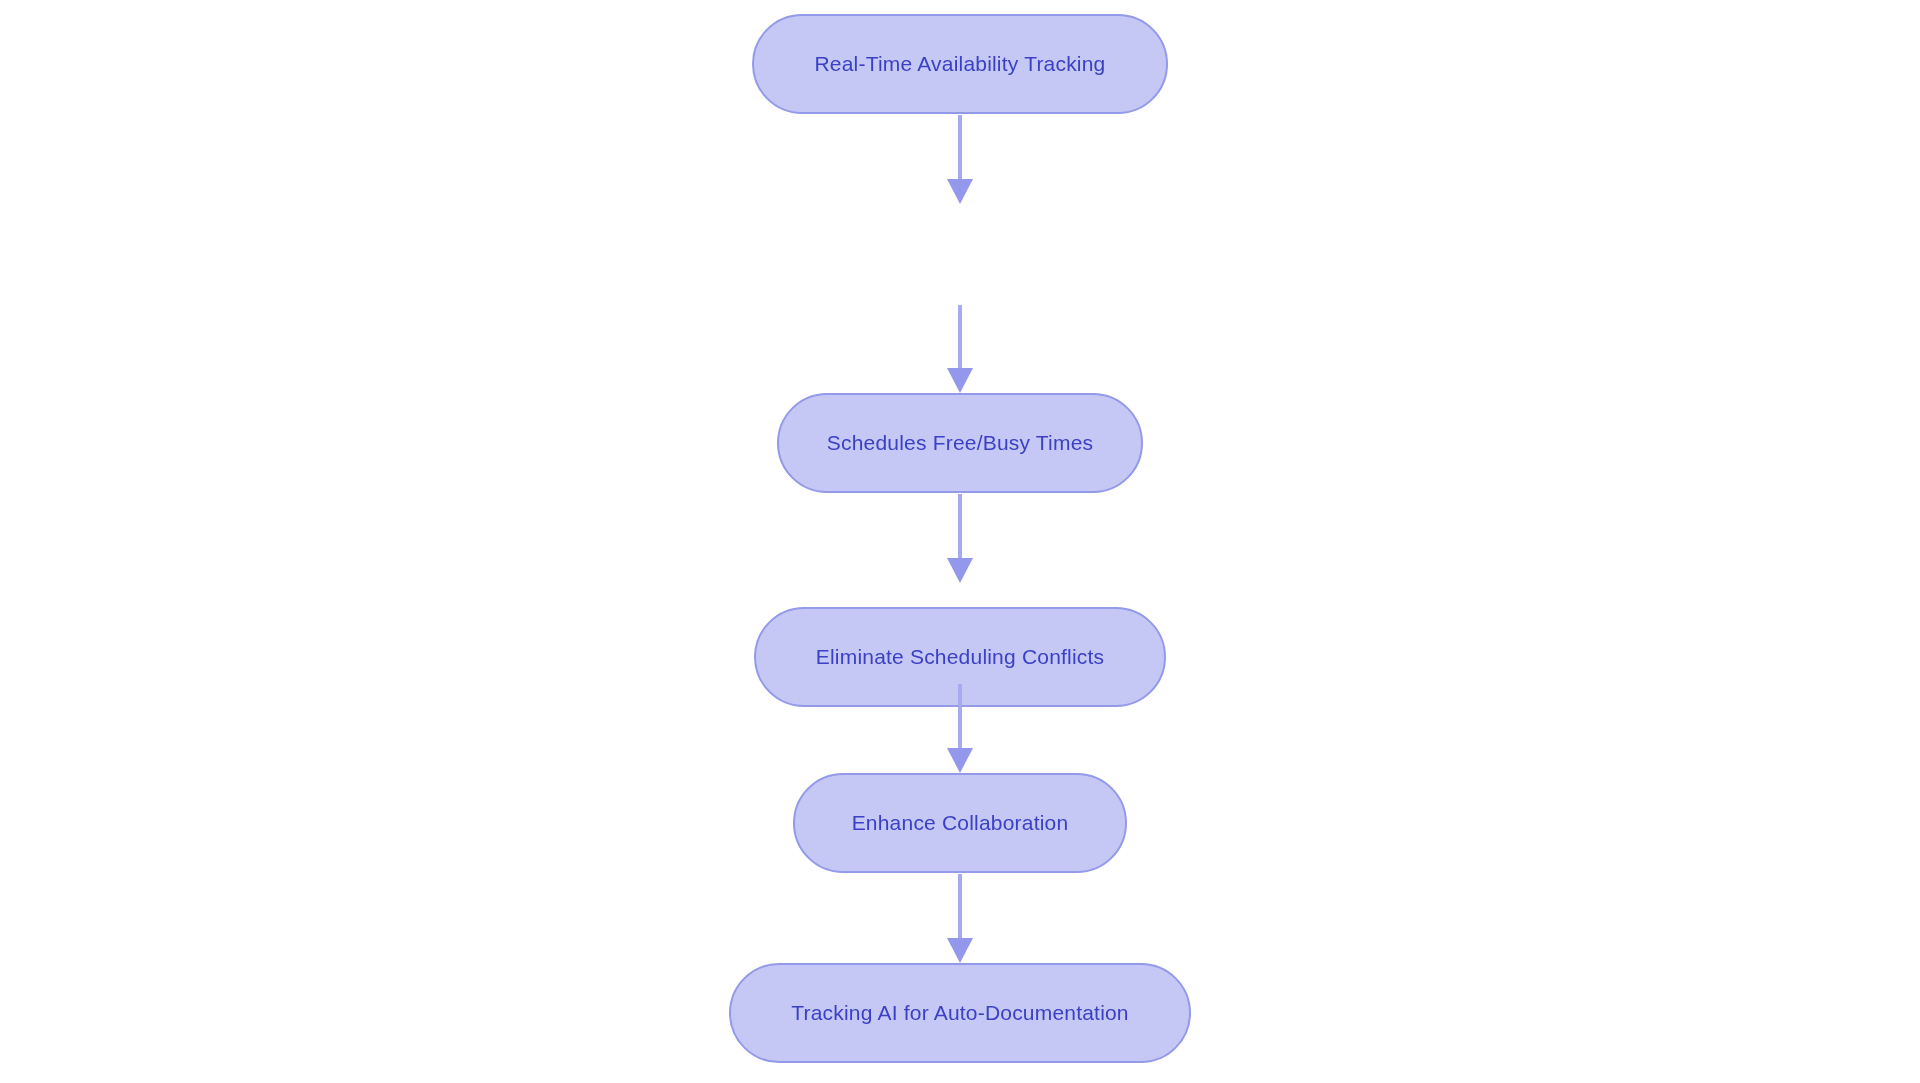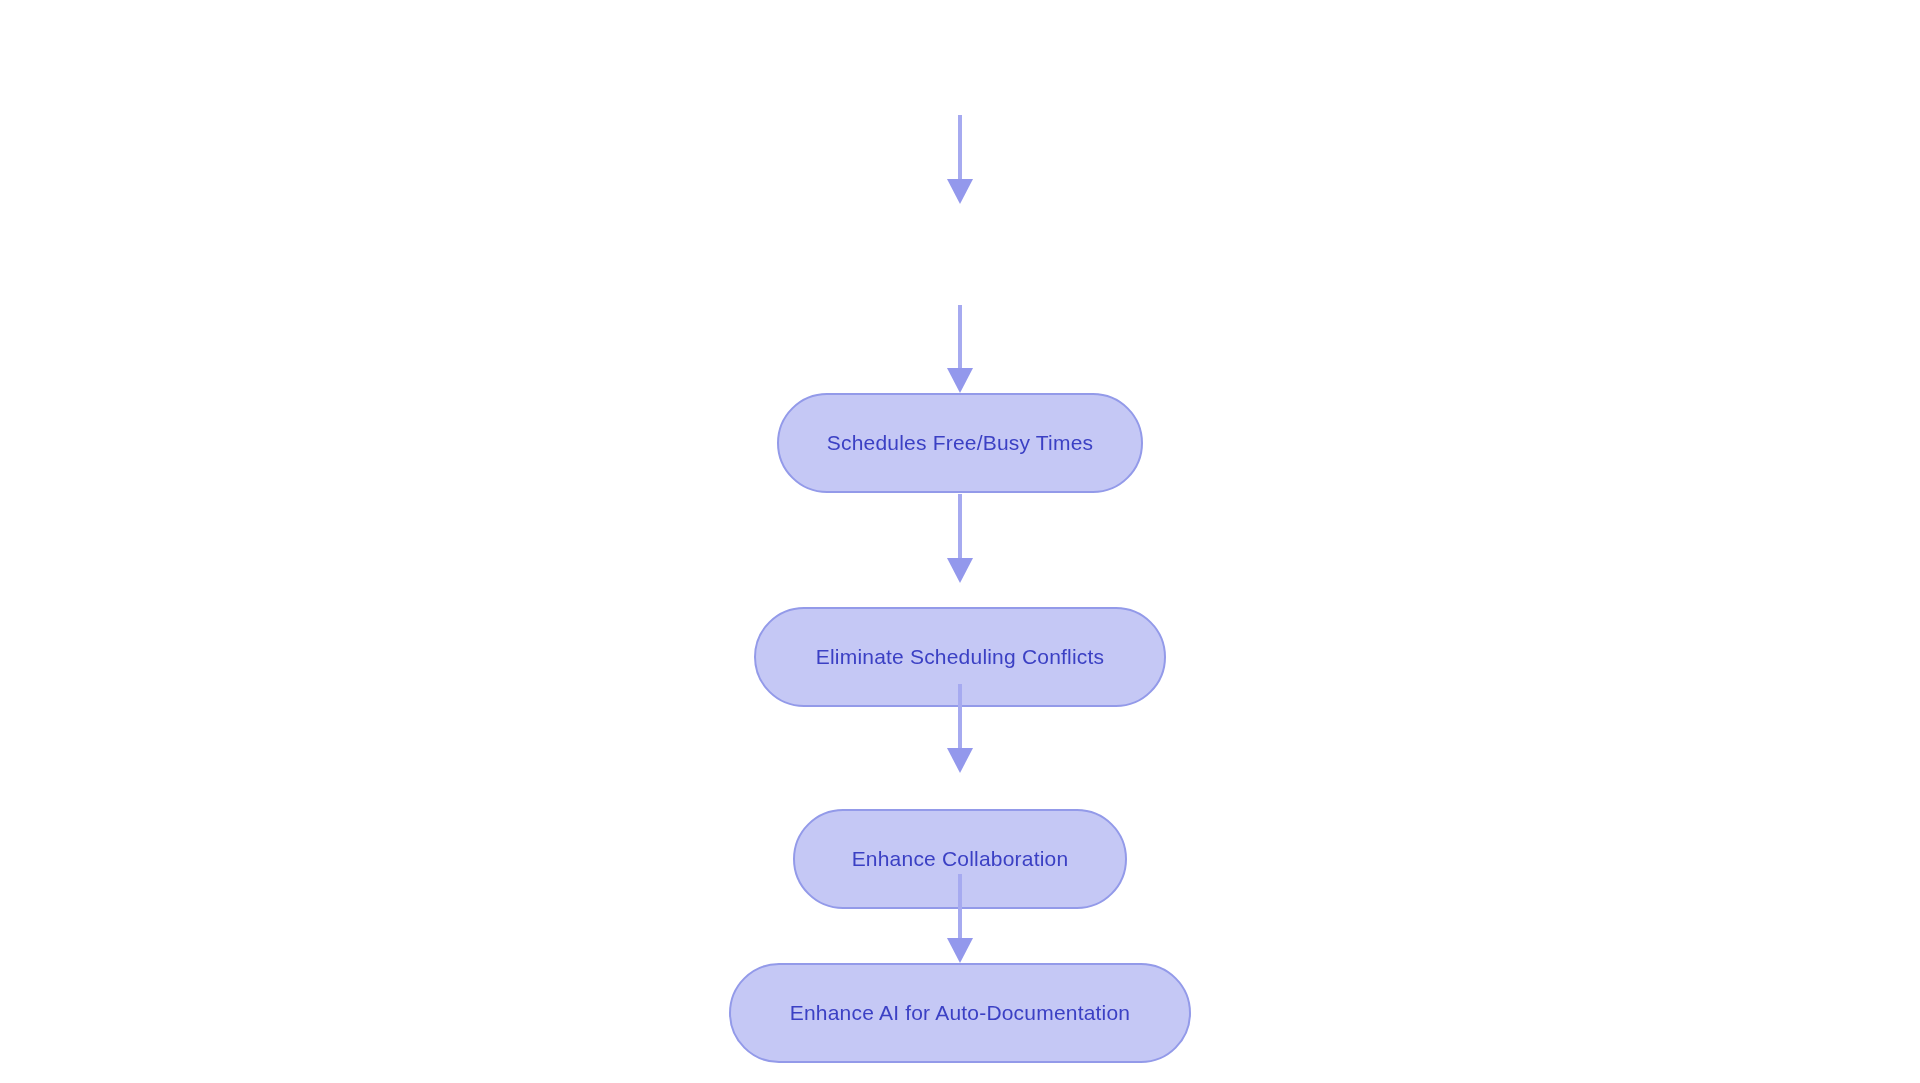--- a/index.html
+++ b/index.html
@@ -54,20 +54,23 @@
     border-left: 13px solid transparent;
     border-right: 13px solid transparent;
     border-top: 25px solid var(--arrow-head);
   }
 </style>
 </head>
 <body>
 
 <div class="canvas">
 
+  <div class="flow-node" style="left:752px; top:14px;  width:416px;">
+    <span>Real-Time Availability Tracking</span>
+  </div>
 
   <div class="arrow" style="top:115px; height:89px;">
     <div class="line"></div>
     <div class="head"></div>
   </div>
 
 
   <div class="arrow" style="top:305px; height:88px;">
     <div class="line"></div>
     <div class="head"></div>
@@ -84,26 +87,26 @@
 
   <div class="flow-node" style="left:754px; top:583px; width:412px;margin-top:24px;">
     <span>Eliminate Scheduling Conflicts</span>
   </div>
 
   <div class="arrow" style="top:684px; height:89px;">
     <div class="line"></div>
     <div class="head"></div>
   </div>
 
-  <div class="flow-node" style="left:793px; top:809px; width:334px;">
+  <div class="flow-node" style="left:793px; top:773px; width:334px;">
     <span>Enhance Collaboration</span>
   </div>
 
   <div class="arrow" style="top:874px; height:89px;">
     <div class="line"></div>
     <div class="head"></div>
   </div>
 
   <div class="flow-node" style="left:729px; top:963px; width:462px;">
-    <span>Enhance AI for Auto-Documentation</span>
+    <span>Tracking AI for Auto-Documentation</span>
   </div>
 
 </div>
 
 </body></html>

